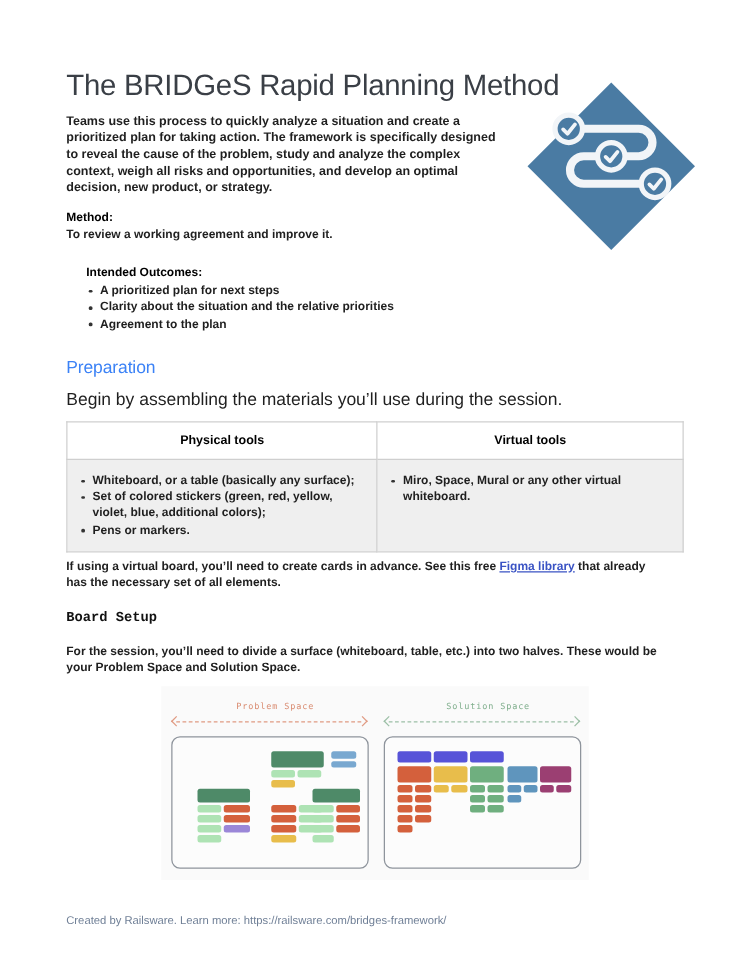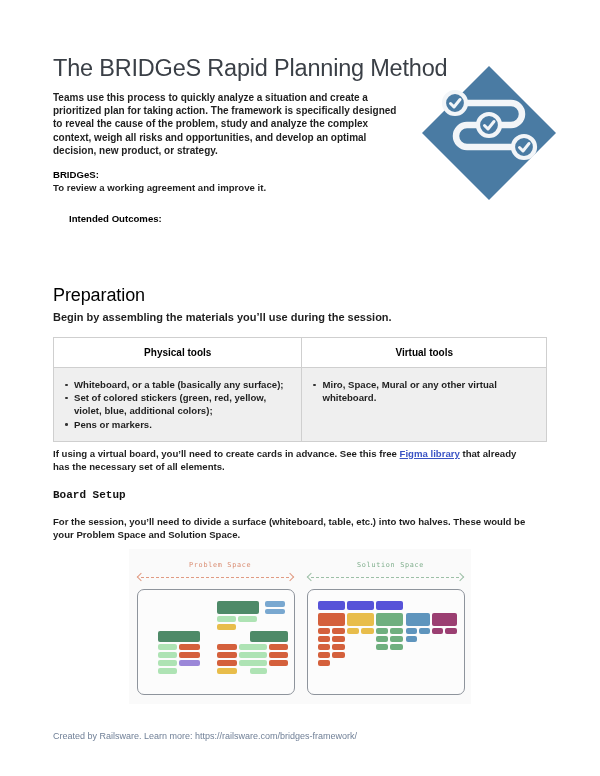--- a/index.html
+++ b/index.html
@@ -39,25 +39,25 @@
     font-size:9.6px;line-height:13.4px;color:#1f1f1f;font-weight:600;
   }
   ul.dots li:before{
     content:"";position:absolute;left:2px;top:5.5px;
     width:2.6px;height:2.6px;background:#333;border-radius:50%;
   }
 
   
   .h2{
     position:absolute;left:53px;top:285px;
-    font-size:18px;font-weight:400;color:#000000;letter-spacing:-0.1px;
+    font-size:14px;font-weight:400;color:#3b82f6;letter-spacing:-0.1px;
   }
   .prep-sub{
     position:absolute;left:53px;top:311px;
-    font-size:11px;color:#1f1f1f;font-weight:700;
+    font-size:14px;color:#1f1f1f;font-weight:400;
   }
 
   
   .tbl{
     position:absolute;left:53px;top:337px;width:494px;
     border:1px solid #cfcfcf;border-collapse:collapse;
     table-layout:fixed;
   }
   .tbl th{
     background:#ffffff;border:1px solid #cfcfcf;
@@ -140,26 +140,31 @@
       </g>
       <g fill="none" stroke="#f2f5f8" stroke-width="3" stroke-linecap="round" stroke-linejoin="round">
         <polyline points="32.5,41.5 36,45 42,37.5"></polyline>
         <polyline points="66.5,63.5 70,67 76,59.5"></polyline>
         <polyline points="101.5,85.5 105,89 111,81.5"></polyline>
       </g>
     </svg>
   </div>
 
   <div class="purpose">
-    <div class="blk-label">BRIDGeS:</div>
+    <div class="blk-label">Method:</div>
     <div class="body">To review a working agreement and improve it.</div>
   </div>
 
   <div class="outcomes">
     <div class="blk-label">Intended Outcomes:</div>
+    <ul class="dots">
+      <li>A prioritized plan for next steps</li>
+      <li>Clarity about the situation and the relative priorities</li>
+      <li>Agreement to the plan</li>
+    </ul>
   </div>
 
   <div class="h2">Preparation</div>
   <div class="prep-sub">Begin by assembling the materials you’ll use during the session.</div>
 
   <table class="tbl">
     <colgroup>
         <col style="width:50.4%">
         <col style="width:49.6%">
       </colgroup>

